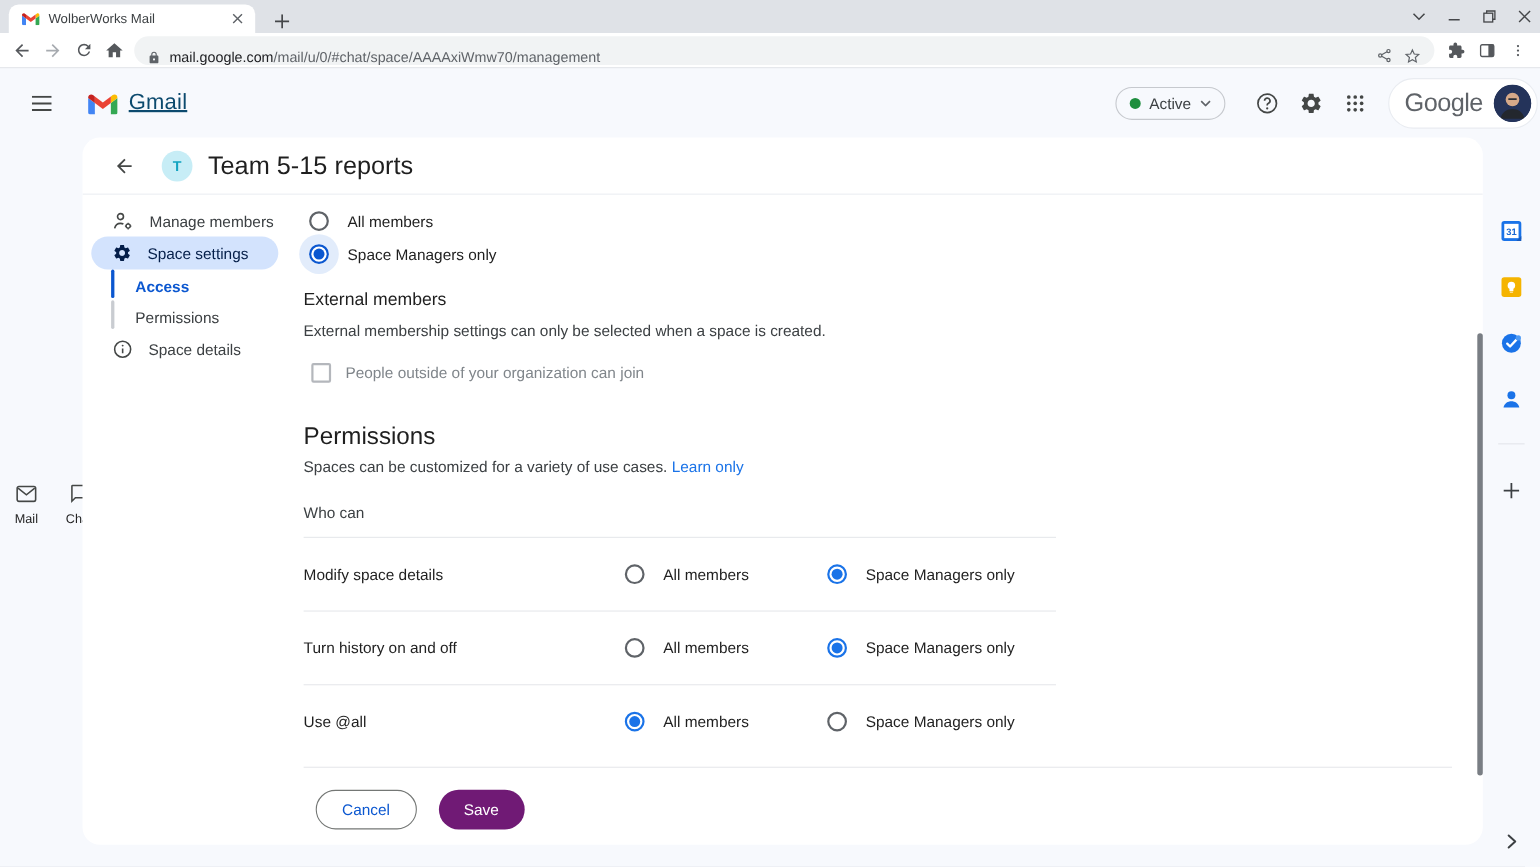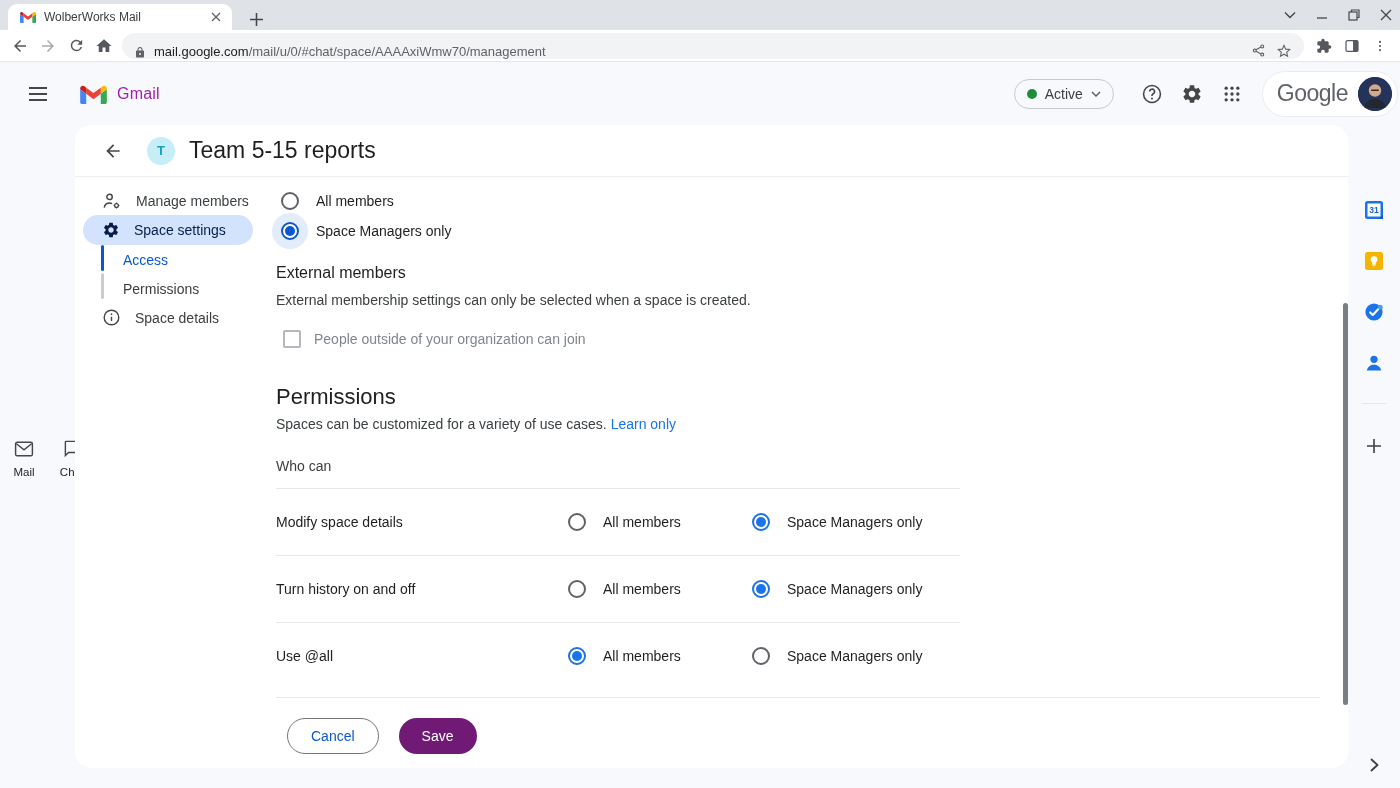--- a/index.html
+++ b/index.html
@@ -21,21 +21,21 @@
   .url { font-size:13px; color:#5f6368; white-space:nowrap; overflow:hidden; flex:1; }
   .url .host { color:#202124; }
   .omni-actions { display:flex; align-items:center; gap:10px; }
 
   
   .app { position:relative; height:726px; background:#f7f9fd; }
 
   .app-header { position:relative; height:63px; }
   .hamburger { position:absolute; left:14px; top:8px; width:48px; height:48px; display:flex; align-items:center; justify-content:center; border-radius:50%; }
   .brand { position:absolute; left:80px; top:0; height:63px; display:flex; align-items:center; gap:10px; }
-  .brand-text { font-size:16px; color:#a21caf; letter-spacing:.2px; }
+  .brand-text { font-size:20px; color:#0c4a6e; letter-spacing:.2px;text-decoration:underline; }
   .search-bar { position:absolute; left:292px; top:11px; width:658px; height:41px; background:#e9eef8; border-radius:21px; display:flex; align-items:center; padding:0 16px; gap:14px; }
   .search-ph { font-size:15.5px; color:#46484c; }
   .header-right { position:absolute; right:2px; top:8px; height:47px; display:flex; align-items:center; }
   .status-chip { height:30px; border:1px solid #c6c9ce; border-radius:16px; display:flex; align-items:center; gap:8px; padding:0 12px; background:transparent; margin-right:18px; }
   .status-dot { width:10px; height:10px; border-radius:50%; background:#1e8e3e; }
   .status-label { font-size:14px; color:#3c4043; }
   .hdr-icon-btn { width:40px; height:40px; display:flex; align-items:center; justify-content:center; border-radius:50%; }
   .account-pill { height:46px; background:#fff; border:1px solid #e9ecf1; border-radius:23px; display:flex; align-items:center; gap:10px; padding:0 5px 0 14px; margin-left:10px; }
   .google-wordmark { font-size:23px; color:#5f6368; letter-spacing:-0.5px; }
   .avatar { width:34px; height:34px; border-radius:50%; overflow:hidden; background:#24335a; }
@@ -53,21 +53,21 @@
   .back-btn { width:40px; height:40px; display:flex; align-items:center; justify-content:center; border-radius:50%; }
   .space-avatar { width:28px; height:28px; border-radius:50%; background:#c7edf6; color:#12a3c0; font-size:13px; font-weight:bold; display:flex; align-items:center; justify-content:center; }
   .space-title { font-size:23px; color:#1f1f1f; }
 
   .card-body { display:flex; height:590px; }
 
   .snav { width:201px; flex-shrink:0; position:relative; padding-top:9px; }
   .snav-item { height:29px; display:flex; align-items:center; gap:14px; padding-left:27px; font-size:14px; font-weight:500; color:#3c4043; }
   .snav-pill { height:30px; margin:0 23px 0 8px; border-radius:16px; background:#d3e3fd; display:flex; align-items:center; gap:14px; padding-left:19px; font-size:14px; font-weight:400; color:#041e49; }
   .snav-sub { height:29px; display:flex; align-items:center; padding-left:48px; font-size:14px; color:#3c4043; }
-  .snav-sub.current { color:#0b57d0; font-weight:400; }
+  .snav-sub.current { color:#0b57d0; font-weight:700; }
   .bar { position:absolute; left:26px; width:3px; border-radius:2px; }
   .bar-access { top:68px; height:26px; background:#0b57d0; }
   .bar-perm { top:96px; height:26px; background:#c9ccd1; }
 
   .content { flex:1; padding-top:9px; font-size:14px; color:#1f1f1f; position:relative; }
 
   .opt-row { height:30px; display:flex; align-items:center; gap:17px; padding-left:5px; }
   .radio { width:18px; height:18px; border-radius:50%; border:2px solid #5f6368; position:relative; flex-shrink:0; }
   .radio::after { content:""; position:absolute; inset:2px; border-radius:50%; background:transparent; }
   .access-group[data-selected="managers"] .opt-managers .radio,

